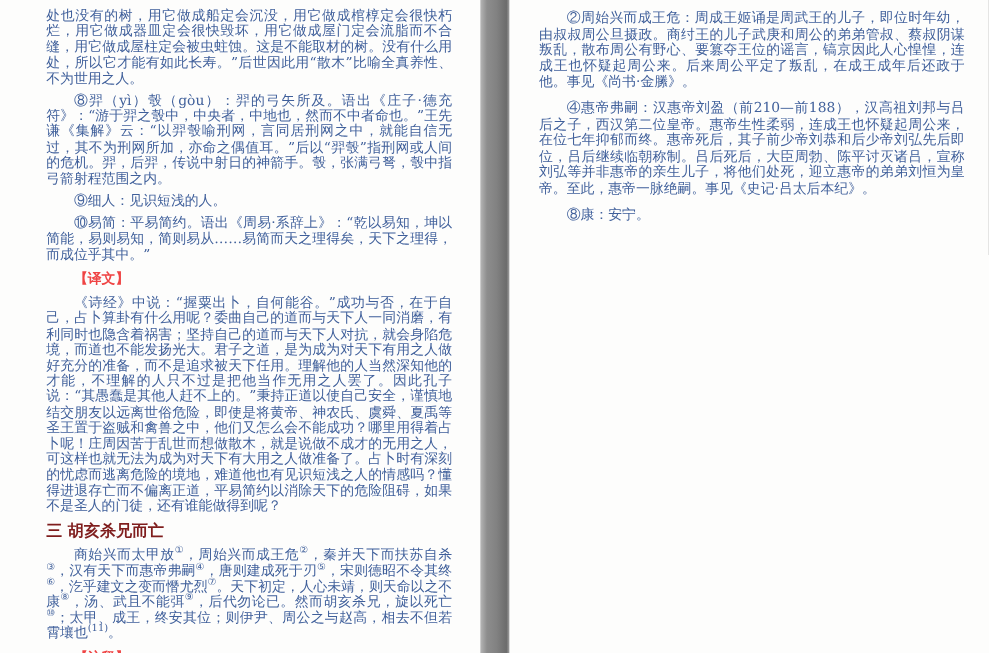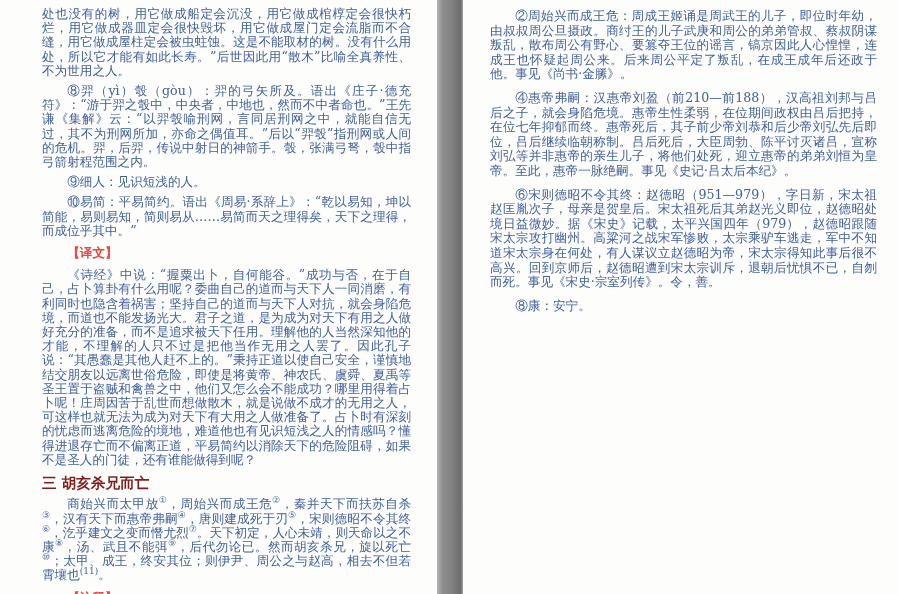--- a/index.html
+++ b/index.html
@@ -65,19 +65,18 @@
     <h3 class="section-title">三 胡亥杀兄而亡</h3>
     <p class="para">商始兴而太甲放<sup>①</sup>，周始兴而成王危<sup>②</sup>，秦并天下而扶苏自杀<sup>③</sup>，汉有天下而惠帝弗嗣<sup>④</sup>，唐则建成死于刃<sup>⑤</sup>，宋则德昭不令其终<sup>⑥</sup>，汔乎建文之变而憯尤烈<sup>⑦</sup>。天下初定，人心未靖，则天命以之不康<sup>⑧</sup>，汤、武且不能弭<sup>⑨</sup>，后代勿论已。然而胡亥杀兄，旋以死亡<sup>⑩</sup>；太甲、成王，终安其位；则伊尹、周公之与赵高，相去不但若霄壤也<sup>(11)</sup>。</p>
     <p class="heading">【注释】</p>
 
   </div>
 
   <div class="spine"></div>
 
   <div class="page page--right">
     <p class="para">②周始兴而成王危：周成王姬诵是周武王的儿子，即位时年幼，由叔叔周公旦摄政。商纣王的儿子武庚和周公的弟弟管叔、蔡叔阴谋叛乱，散布周公有野心、要篡夺王位的谣言，镐京因此人心惶惶，连成王也怀疑起周公来。后来周公平定了叛乱，在成王成年后还政于他。事见《尚书·金縢》。</p>
-    <p class="para">④惠帝弗嗣：汉惠帝刘盈（前210—前188），汉高祖刘邦与吕后之子，就会身陷危境。惠帝生性柔弱，在位期间政权由吕后把持，在位七年抑郁而终。惠帝死后，其子前少帝刘恭和后少帝刘弘先后即位，吕后继续临朝称制。吕后死后，大臣周勃、陈平讨灭诸吕，宣称刘弘等并非惠帝的亲生儿子，将他们处死，迎立惠帝的弟弟刘恒为皇帝。至此，惠帝一脉绝嗣。事见《史记·吕太后本纪》。</p>
-    <p class="para">⑥宋则德昭不令其终：赵德昭（951—979），字日新，宋太祖赵匡胤次子，母亲是贺皇后。宋太祖死后其弟赵光义即位，赵德昭处境日益微妙。据《宋史》记载，太平兴国四年（979），赵德昭跟随宋太宗攻打幽州。高粱河之战宋军惨败，太宗乘驴车逃走，军中不知道宋太宗身在何处，有人谋议立赵德昭为帝，宋太宗得知此事后很不高兴。回到京师后，赵德昭遭到宋太宗训斥，退朝后忧惧不已，自刎而死。事见《宋史·宗室列传》。令，善。</p>
+    <p class="para">④惠帝弗嗣：汉惠帝刘盈（前210—前188），汉高祖刘邦与吕后之子，西汉第二位皇帝。惠帝生性柔弱，连成王也怀疑起周公来，在位七年抑郁而终。惠帝死后，其子前少帝刘恭和后少帝刘弘先后即位，吕后继续临朝称制。吕后死后，大臣周勃、陈平讨灭诸吕，宣称刘弘等并非惠帝的亲生儿子，将他们处死，迎立惠帝的弟弟刘恒为皇帝。至此，惠帝一脉绝嗣。事见《史记·吕太后本纪》。</p>
     <p class="para">⑧康：安宁。</p>
 
   </div>
 
 </div>
 
 </body></html>

